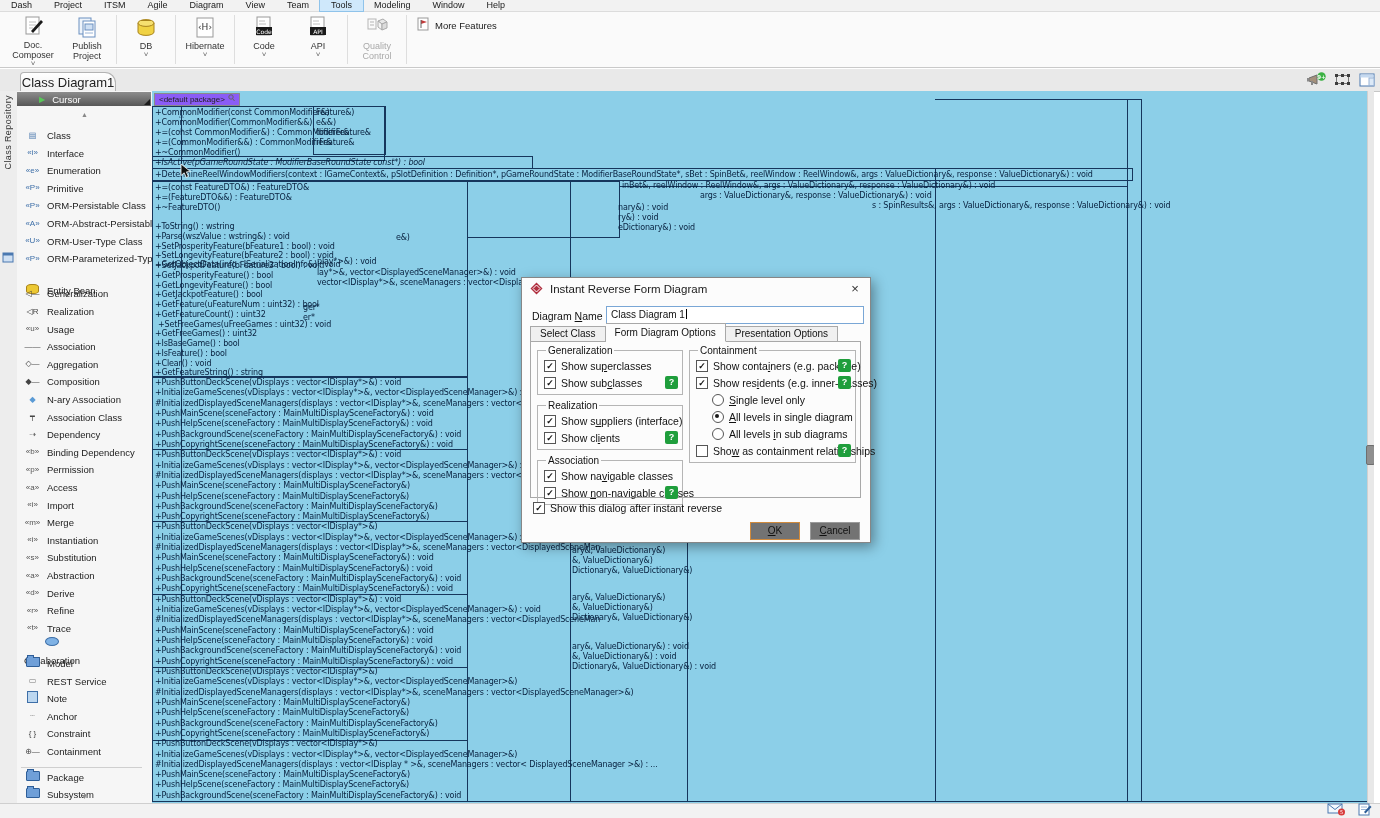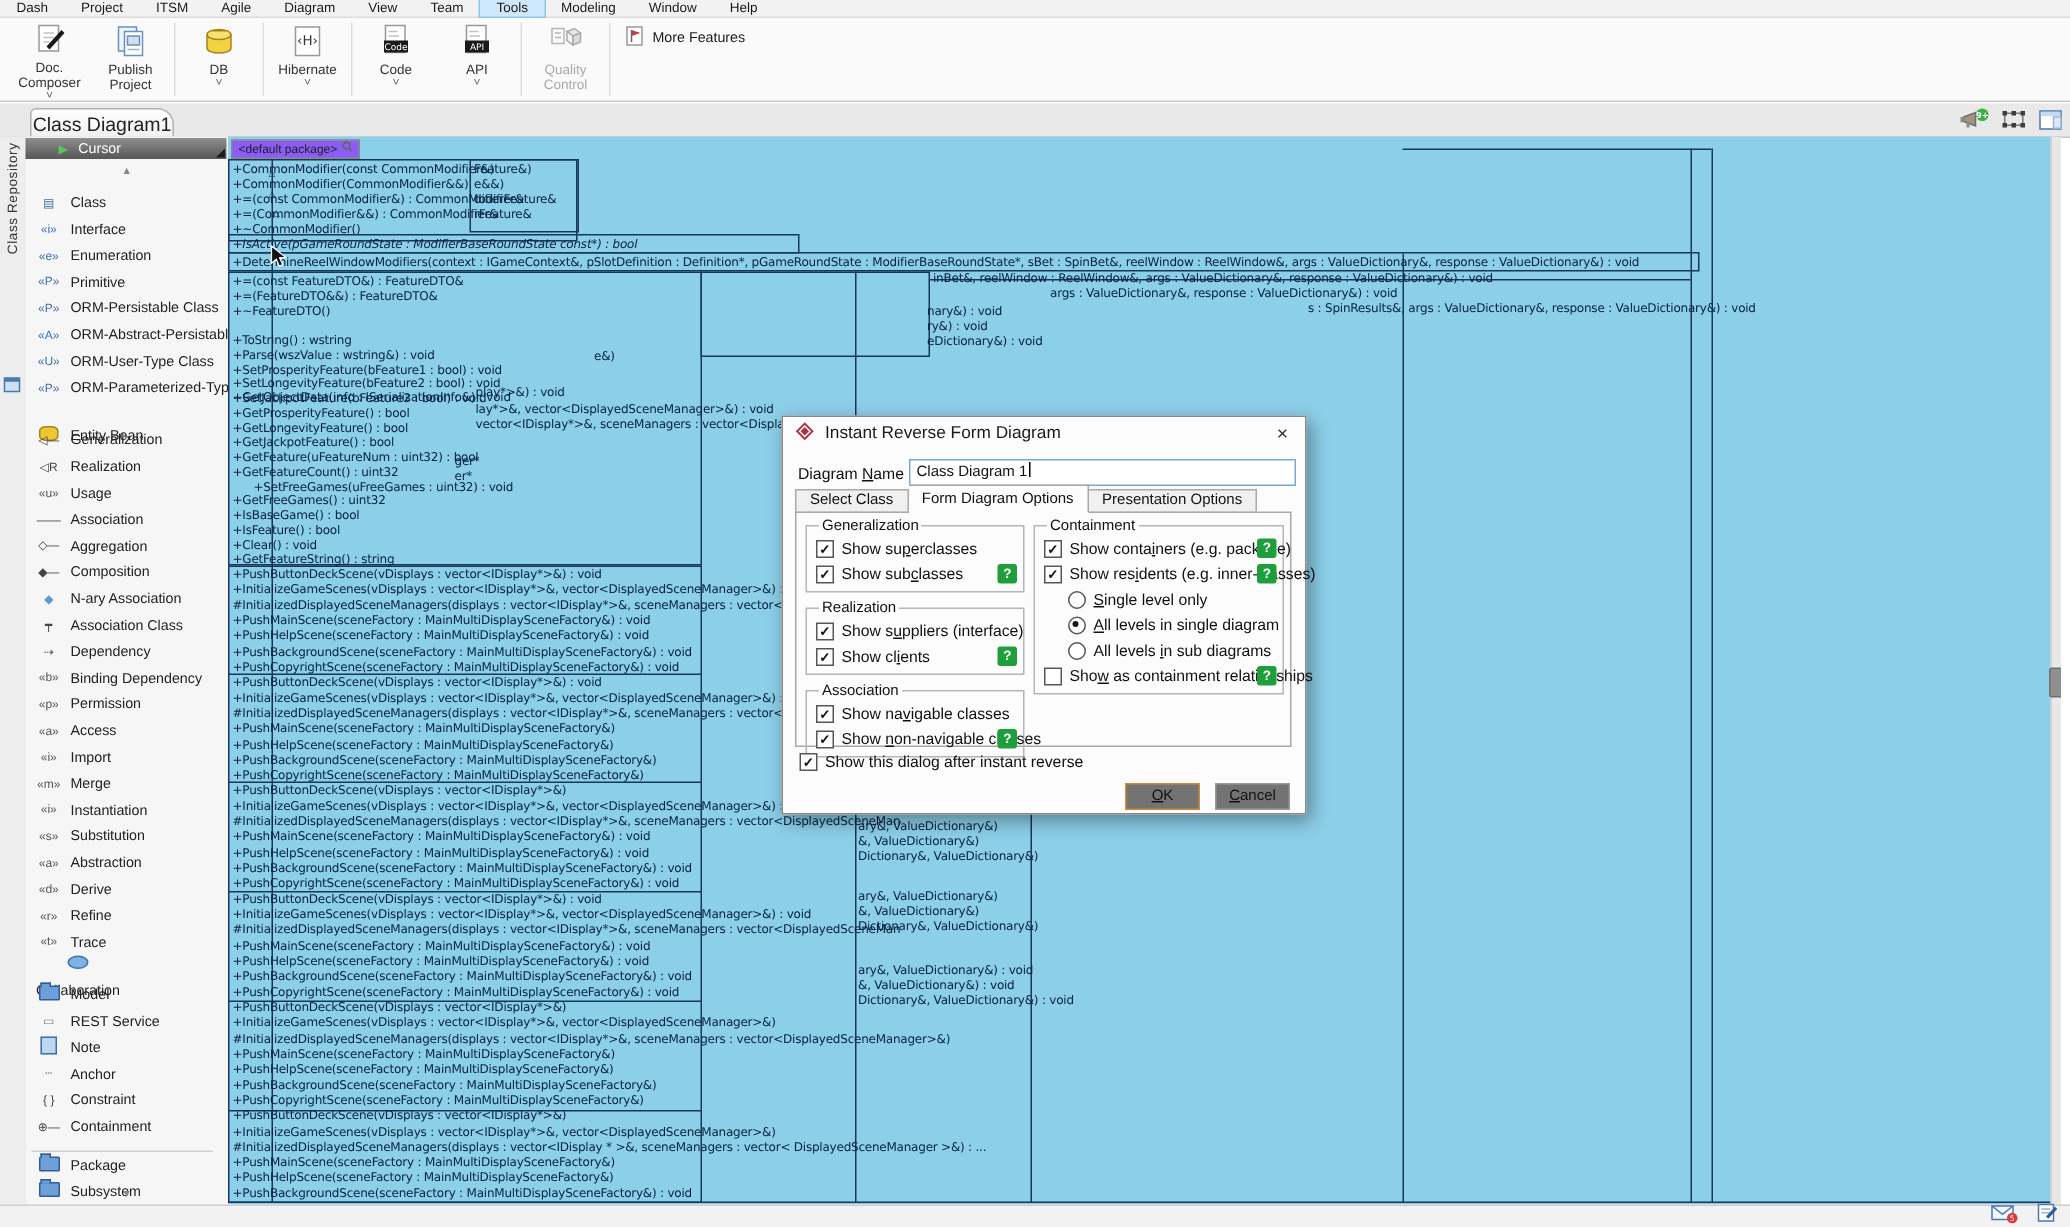--- a/index.html
+++ b/index.html
@@ -450,21 +450,21 @@
       <div class="cv-t" style="left: 3px; top: 131px;">+ToString() : wstring</div>
       <div class="cv-t" style="left: 3px; top: 140.75px;">+Parse(wszValue : wstring&amp;) : void</div>
       <div class="cv-t" style="left: 3px; top: 150.5px;">+SetProsperityFeature(bFeature1 : bool) : void</div>
       <div class="cv-t" style="left: 3px; top: 160.25px;">+SetLongevityFeature(bFeature2 : bool) : void</div>
       <div class="cv-t" style="left: 3px; top: 170px;">+SetJackpotFeature(bFeature3 : bool) : void</div>
       <div class="cv-t" style="left: 3px; top: 179.75px;">+GetProsperityFeature() : bool</div>
       <div class="cv-t" style="left: 3px; top: 189.5px;">+GetLongevityFeature() : bool</div>
       <div class="cv-t" style="left: 3px; top: 199.25px;">+GetJackpotFeature() : bool</div>
       <div class="cv-t" style="left: 3px; top: 209px;">+GetFeature(uFeatureNum : uint32) : bool</div>
       <div class="cv-t" style="left: 3px; top: 218.75px;">+GetFeatureCount() : uint32</div>
-      <div class="cv-t" style="left: 17px; top: 228.5px;">+SetFreeGames(uFreeGames : uint32) : void</div>
+      <div class="cv-t" style="left: 6px; top: 228.5px;">+SetFreeGames(uFreeGames : uint32) : void</div>
       <div class="cv-t" style="left: 3px; top: 238.25px;">+GetFreeGames() : uint32</div>
       <div class="cv-t" style="left: 3px; top: 248px;">+IsBaseGame() : bool</div>
       <div class="cv-t" style="left: 3px; top: 257.75px;">+IsFeature() : bool</div>
       <div class="cv-t" style="left: 3px; top: 267.5px;">+Clear() : void</div>
       <div class="cv-t" style="left: 3px; top: 277.25px;">+GetFeatureString() : string</div>
       <div class="cv-t" style="left: 3px; top: 287px;">+PushButtonDeckScene(vDisplays : vector&lt;IDisplay*&gt;&amp;) : void</div>
       <div class="cv-t" style="left: 3px; top: 297.32px;">+InitializeGameScenes(vDisplays : vector&lt;IDisplay*&gt;&amp;, vector&lt;DisplayedSceneManager&gt;&amp;) : void</div>
       <div class="cv-t" style="left: 3px; top: 307.64px;">#InitializedDisplayedSceneManagers(displays : vector&lt;IDisplay*&gt;&amp;, sceneManagers : vector&lt;DisplayedSceneMan</div>
       <div class="cv-t" style="left: 3px; top: 317.96px;">+PushMainScene(sceneFactory : MainMultiDisplaySceneFactory&amp;) : void</div>
       <div class="cv-t" style="left: 3px; top: 328.28px;">+PushHelpScene(sceneFactory : MainMultiDisplaySceneFactory&amp;) : void</div>

